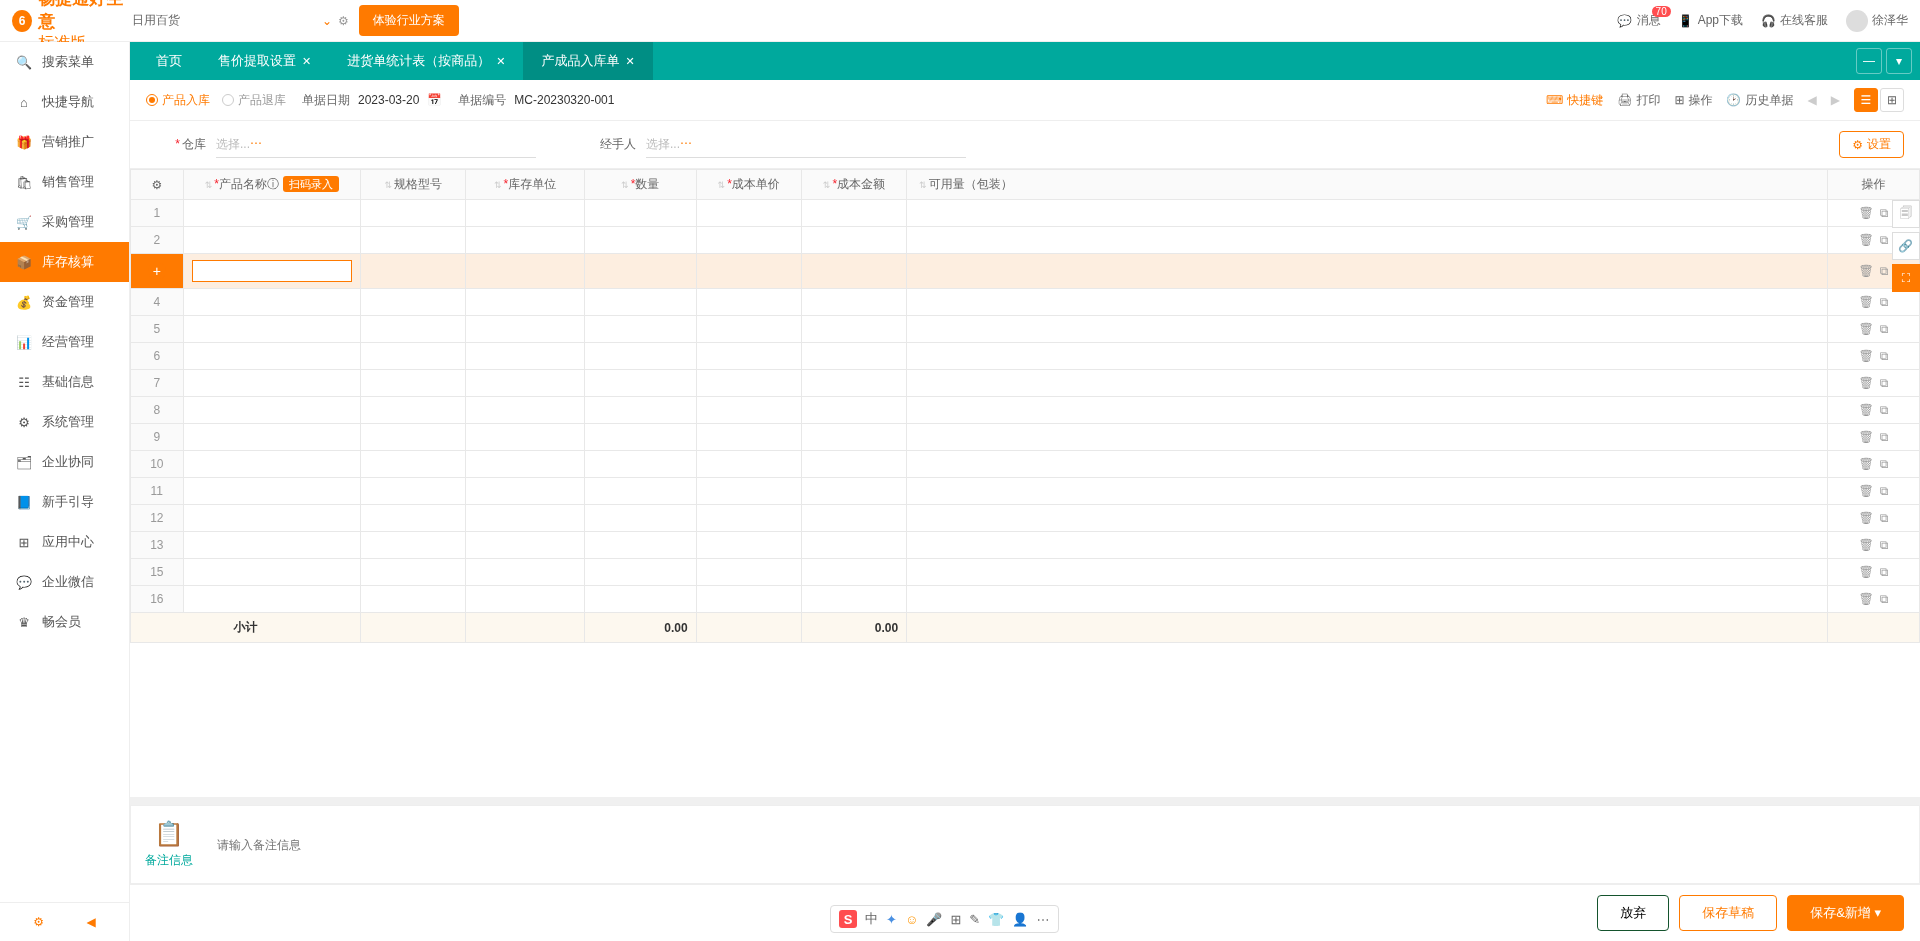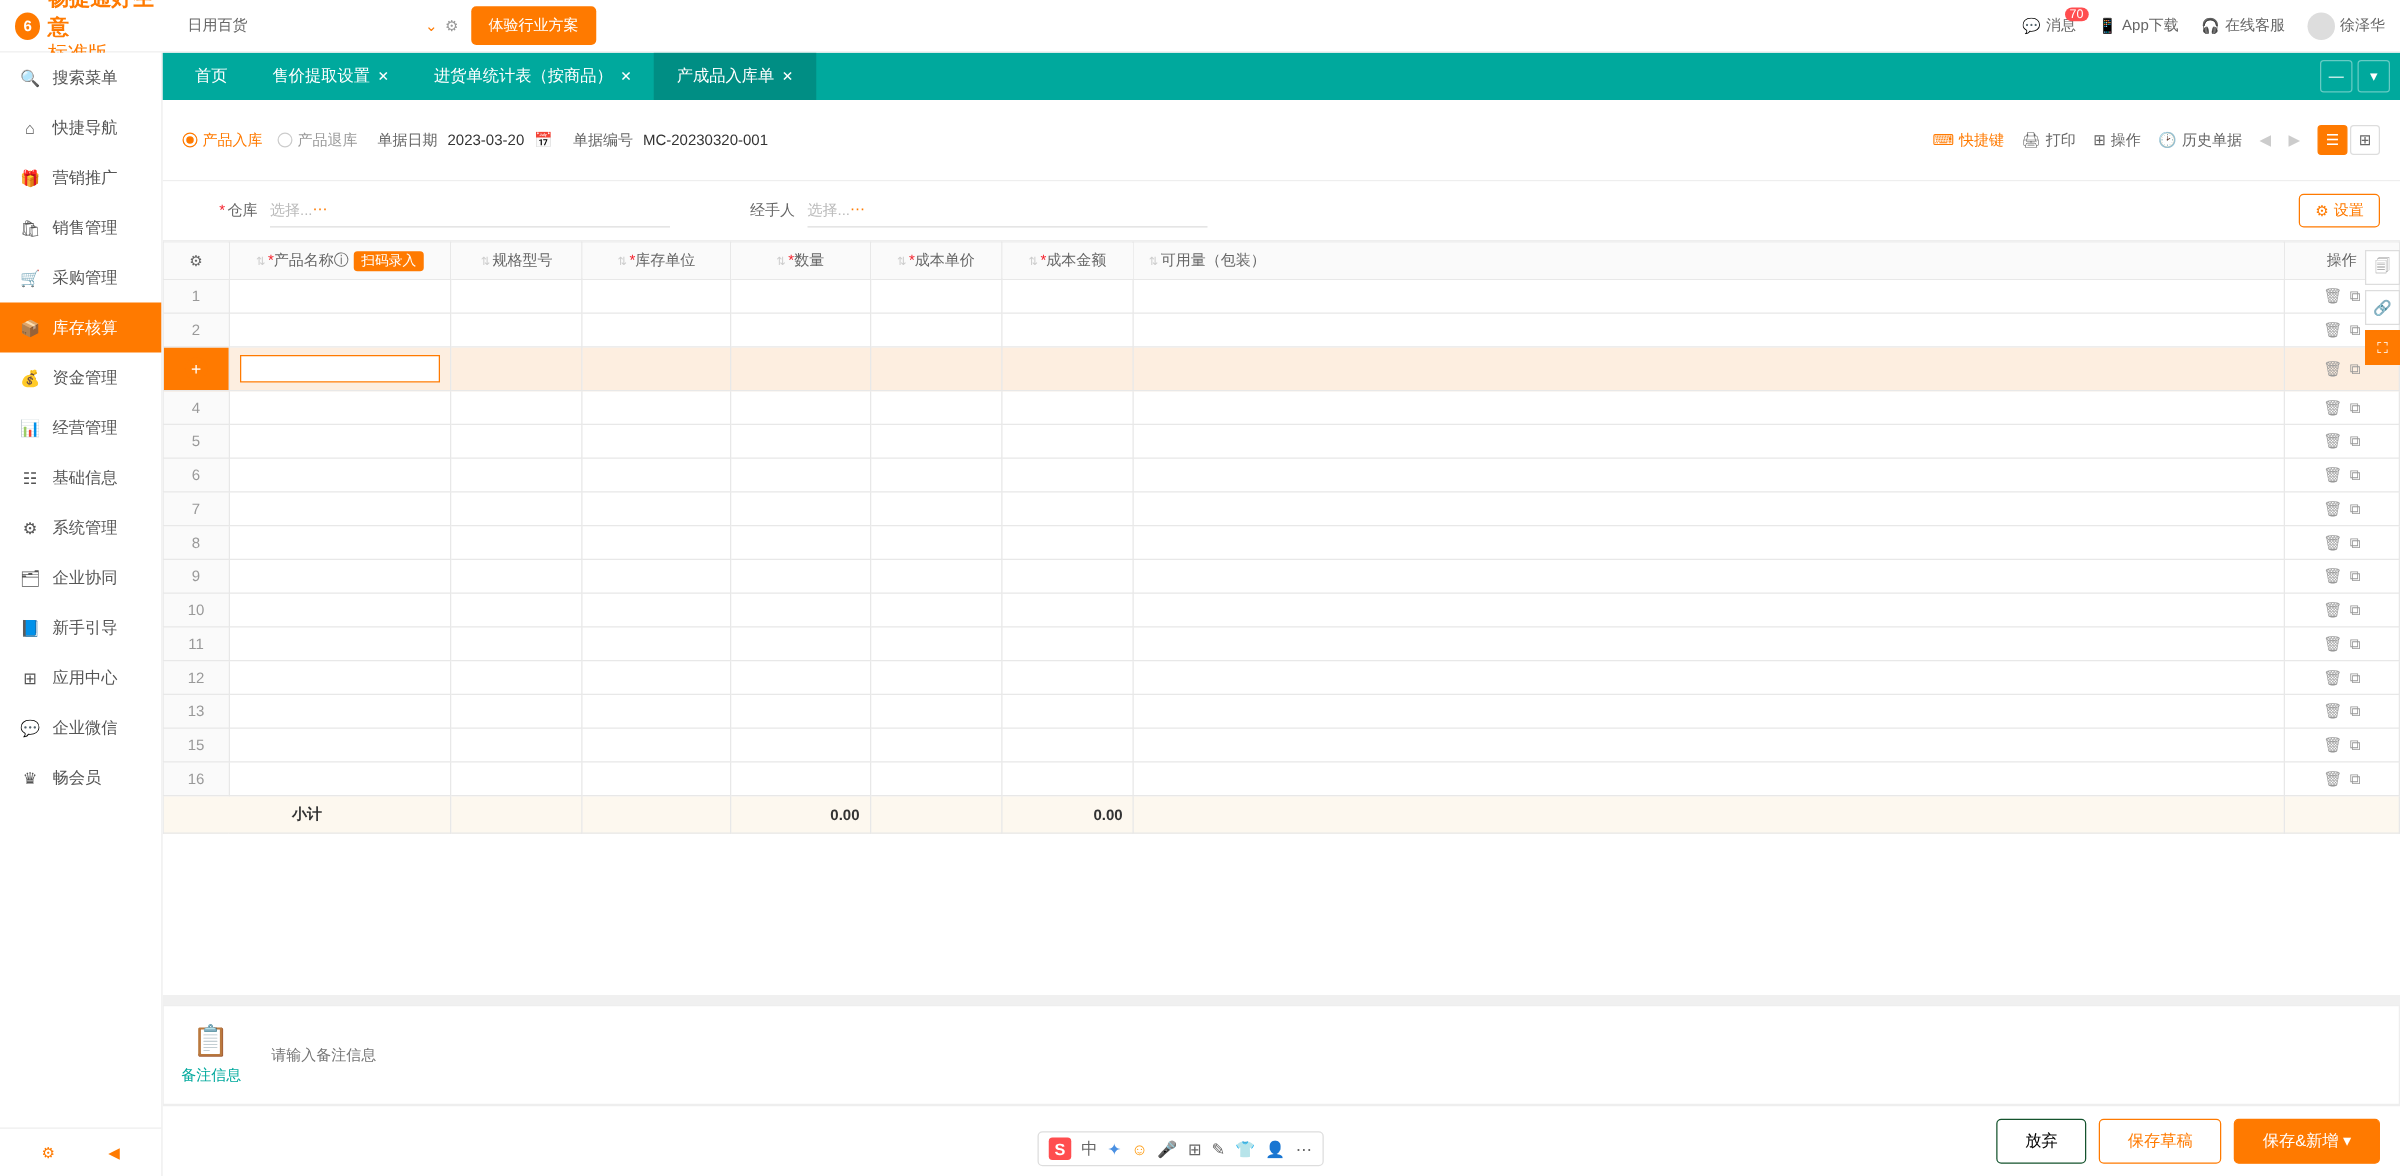--- a/index.html
+++ b/index.html
@@ -3,21 +3,21 @@
 <meta charset="utf-8">
 <style>
 *{margin:0;padding:0;box-sizing:border-box;font-family:"Microsoft YaHei",Arial,sans-serif}
 body{background:#f5f5f5;font-size:12px;color:#333;overflow:hidden}
 .app{display:flex;flex-direction:column;height:941px;width:1920px}
 .topbar{height:42px;background:#fff;display:flex;align-items:center;padding:0 12px;border-bottom:1px solid #eee}
 .logo{display:flex;align-items:center;gap:6px;width:120px}
 .logo-icon{width:22px;height:22px;border-radius:50%;background:#ff7a00;display:flex;align-items:center;justify-content:center;color:#fff;font-weight:bold}
 .logo-text{color:#ff7a00;font-size:17px;font-weight:bold}
 .logo-sub{color:#ff7a00;font-size:16px}
-.category-select{margin-left:18px;display:flex;align-items:center;gap:8px;color:#666;width:200px}
+.category-select{margin-left:0;display:flex;align-items:center;gap:8px;color:#666;width:200px}
 .chev{color:#ff7a00}
 .gear{color:#999;margin-left:6px}
 .exp-btn{margin-left:10px;background:#ff7a00;color:#fff;border:none;padding:7px 14px;border-radius:4px;font-size:12px;cursor:pointer}
 .top-right{margin-left:auto;display:flex;align-items:center;gap:18px;color:#666}
 .top-right-item{display:flex;align-items:center;gap:4px;cursor:pointer;position:relative}
 .badge{position:absolute;top:-6px;right:-10px;background:#ff4d4f;color:#fff;border-radius:8px;padding:0 4px;font-size:10px;min-width:16px;text-align:center}
 .avatar{width:22px;height:22px;border-radius:50%;background:#ddd}
 .main{flex:1;display:flex;overflow:hidden}
 .sidebar{width:130px;background:#fff;display:flex;flex-direction:column;border-right:1px solid #eee}
 .side-item{display:flex;align-items:center;gap:10px;padding:11px 16px;cursor:pointer;color:#555;font-size:13px}
@@ -25,21 +25,21 @@
 .side-item .icn{width:16px;text-align:center}
 .side-footer{margin-top:auto;display:flex;justify-content:space-around;padding:12px;border-top:1px solid #eee;color:#ff7a00}
 .content{flex:1;display:flex;flex-direction:column;overflow:hidden}
 .tabs{height:38px;background:#00a99d;display:flex;align-items:center;color:#fff;padding:0 8px}
 .tab{padding:16px 18px;height:38px;display:flex;align-items:center;gap:6px;cursor:pointer;font-size:13px}
 .tab.active{background:#008e84}
 .tab .x{font-size:11px}
 .tabs-right{margin-left:auto;display:flex;gap:4px}
 .tabs-right .tbtn{width:26px;height:26px;display:flex;align-items:center;justify-content:center;cursor:pointer;border:1px solid rgba(255,255,255,.4);border-radius:3px}
 .workarea{flex:1;background:#f0f0f0;padding:0;display:flex;flex-direction:column;overflow:hidden}
-.form-header{background:#fff;margin:0;padding:20px 16px;display:flex;align-items:center;gap:16px;border-bottom:1px solid #eee}
+.form-header{background:#fff;margin:0;padding:8px 16px;display:flex;align-items:center;gap:16px;border-bottom:1px solid #eee}
 .radio-group{display:flex;gap:12px;align-items:center}
 .radio-item{display:flex;align-items:center;gap:4px;cursor:pointer}
 .radio-dot{width:12px;height:12px;border:1px solid #ff7a00;border-radius:50%;display:flex;align-items:center;justify-content:center}
 .radio-dot.on::after{content:"";width:6px;height:6px;background:#ff7a00;border-radius:50%}
 .radio-dot.off{border-color:#ccc}
 .meta{display:flex;align-items:center;gap:8px;color:#666}
 .meta .val{color:#333}
 .header-tools{margin-left:auto;display:flex;align-items:center;gap:14px;color:#666}
 .header-tools .tool{display:flex;align-items:center;gap:4px;cursor:pointer}
 .header-tools .orange{color:#ff7a00}

